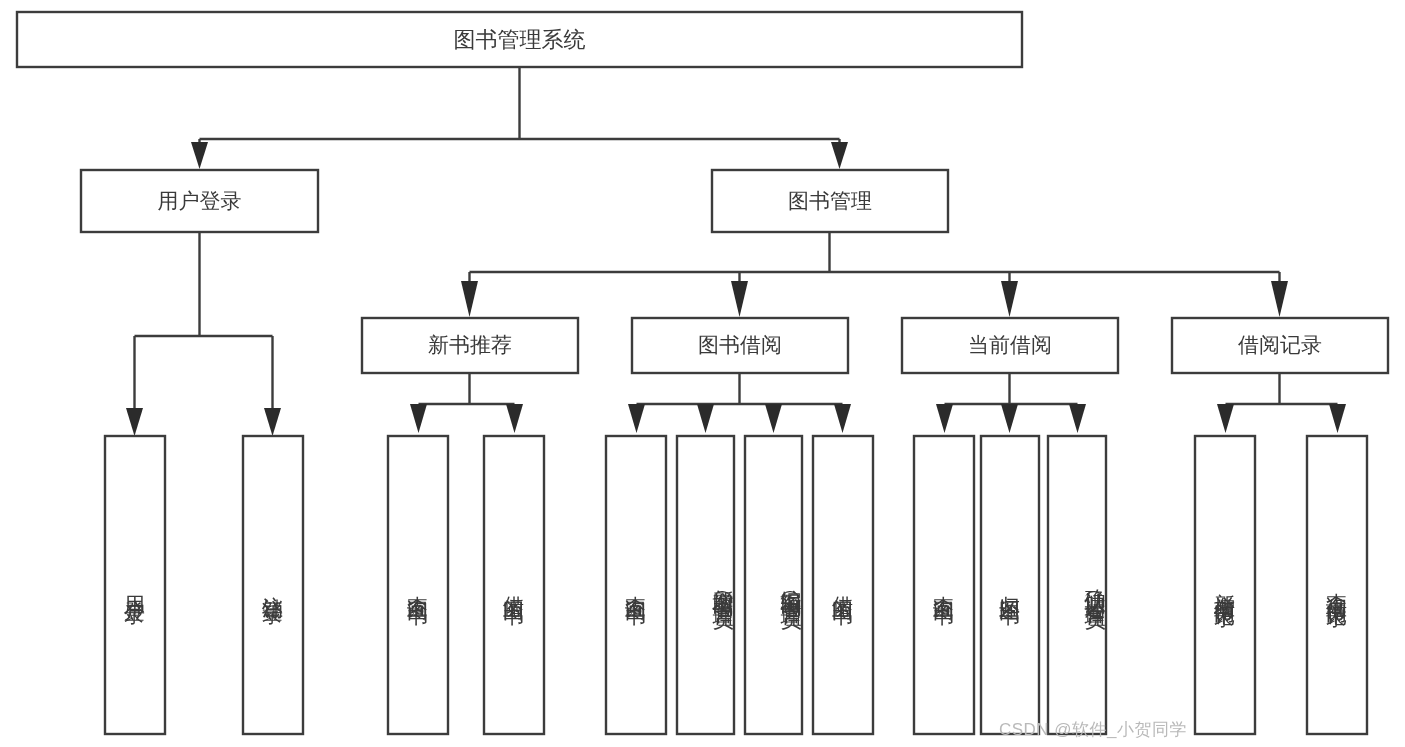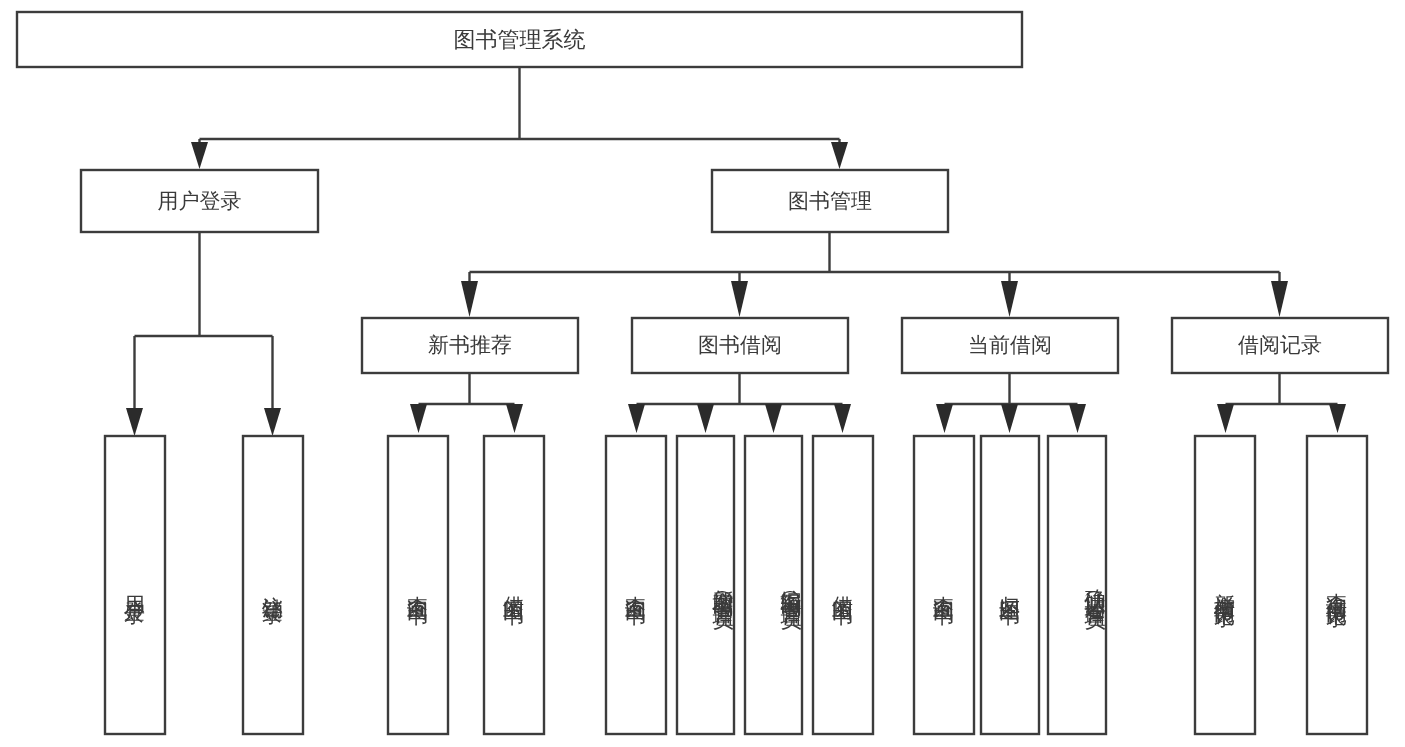--- a/index.html
+++ b/index.html
@@ -199,13 +199,14 @@
   <div class="leaf-label-wrap" style="left:606px; top:436px; width:60px; height:298px;">查询图书</div>
   <div class="leaf-label-wrap" style="left:677px; top:440px; width:57px; height:290px; align-items:flex-start;">新增图书（管理员）</div>
   <div class="leaf-label-wrap" style="left:745px; top:440px; width:57px; height:290px; align-items:flex-start;">编辑图书（管理员）</div>
   <div class="leaf-label-wrap" style="left:813px; top:436px; width:60px; height:298px;">借阅图书</div>
   <div class="leaf-label-wrap" style="left:914px; top:436px; width:60px; height:298px;">查询图书</div>
   <div class="leaf-label-wrap" style="left:981px; top:436px; width:58px; height:298px;">归还图书</div>
   <div class="leaf-label-wrap" style="left:1048px; top:440px; width:58px; height:290px; align-items:flex-start;">确认归还（管理员）</div>
   <div class="leaf-label-wrap" style="left:1195px; top:436px; width:60px; height:298px;">新增借阅记录</div>
   <div class="leaf-label-wrap" style="left:1307px; top:436px; width:60px; height:298px;">查询借阅记录</div>
 
+  <div class="watermark">CSDN @软件_小贺同学</div>
 </div>
 
 </body></html>

